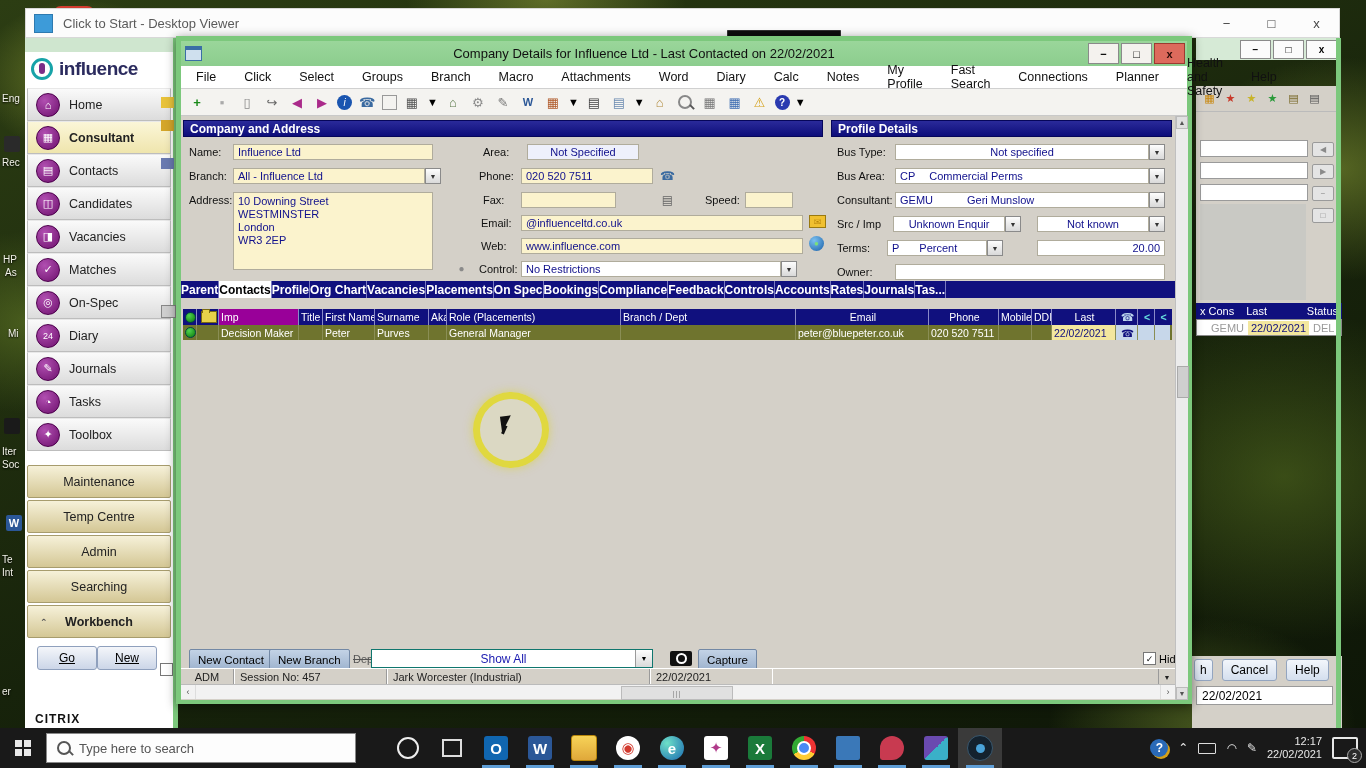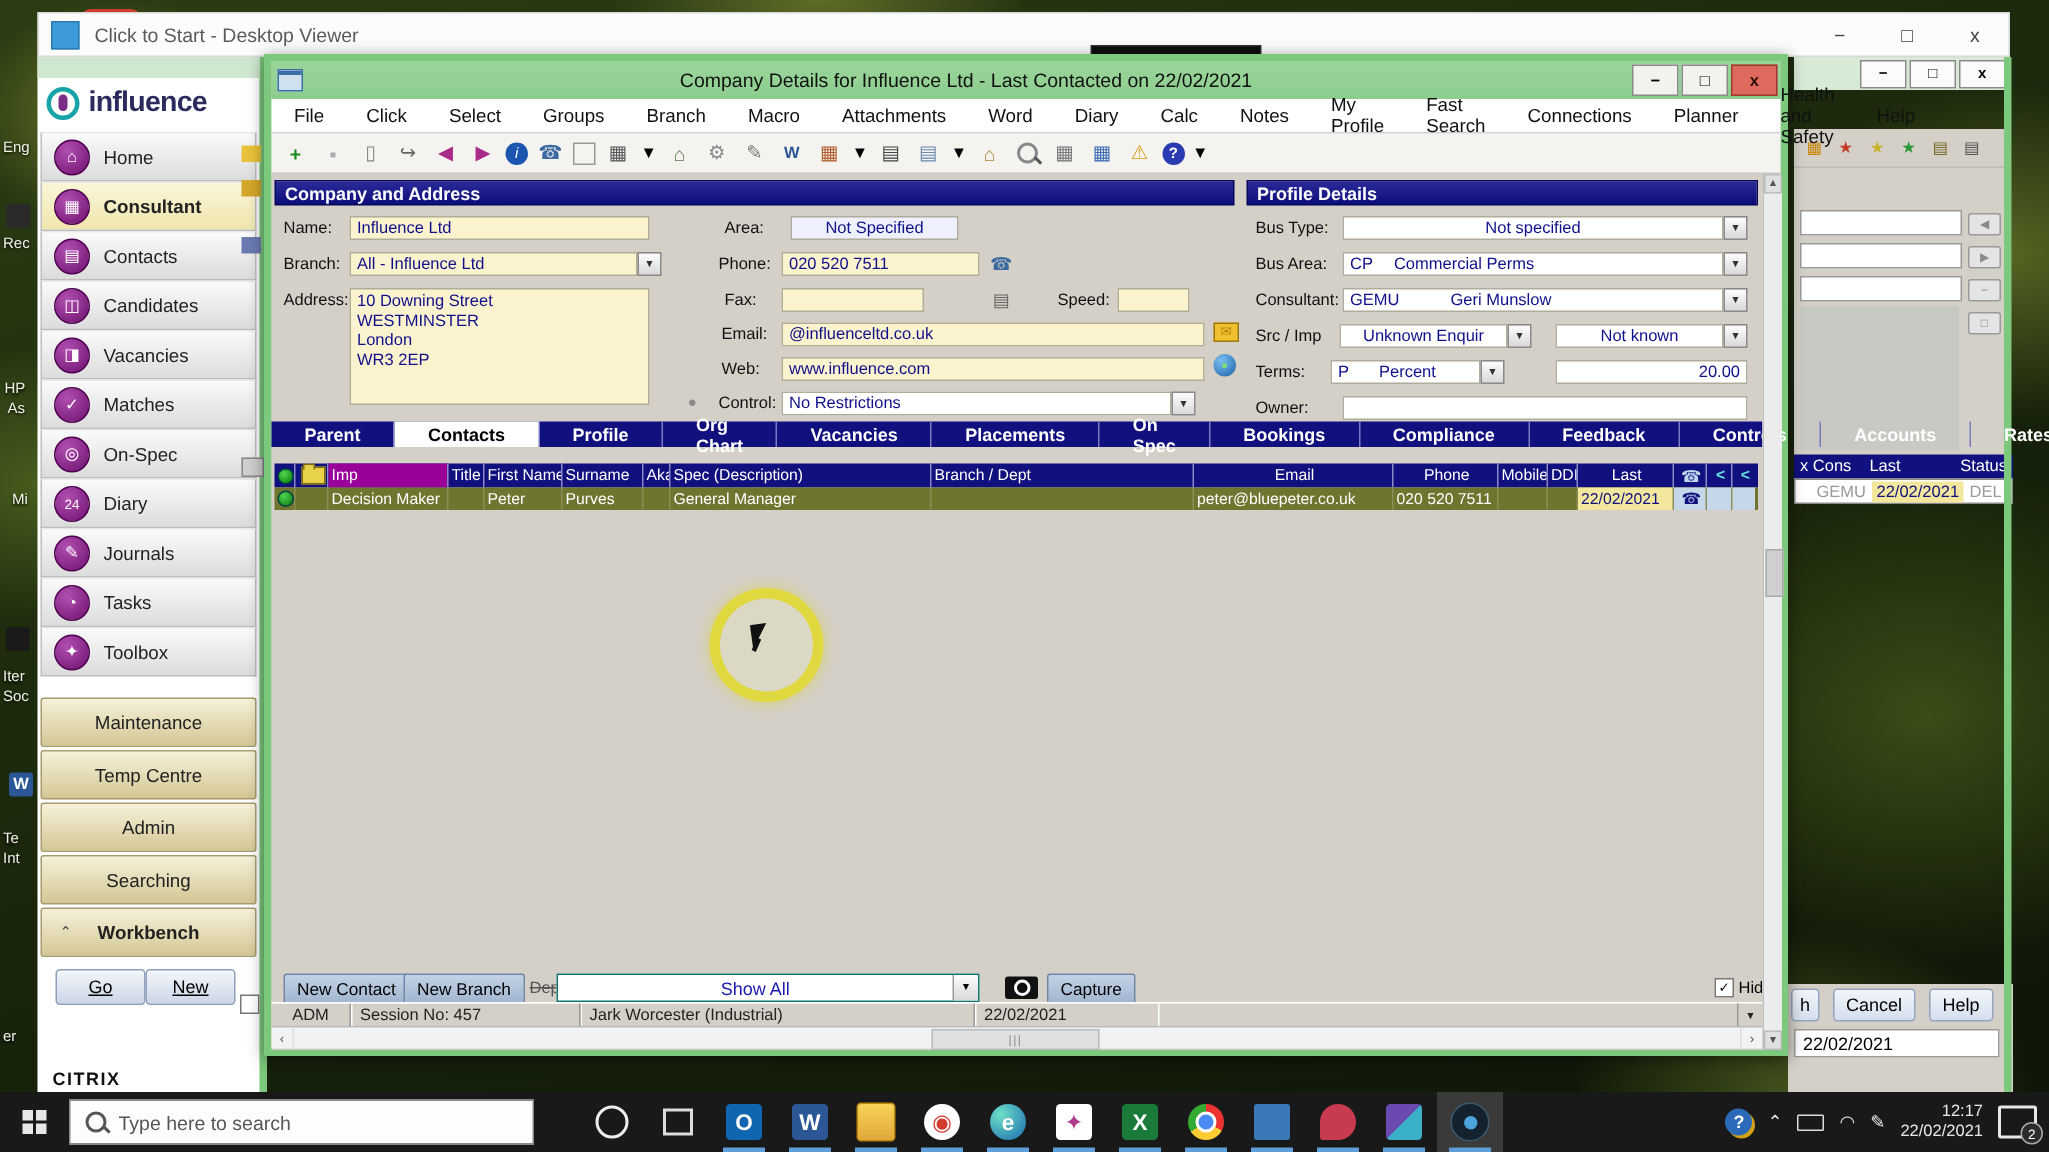--- a/index.html
+++ b/index.html
@@ -79,21 +79,21 @@
   #mw-content{position:relative;height:584px;background:#d4d0c8;}
   .sechdr{position:absolute;height:17px;background:linear-gradient(#2a2a9a,#0d0d7a);color:#fff;font-weight:bold;font-size:12px;display:flex;align-items:center;padding-left:6px;box-sizing:border-box;border:1px solid #06065a;}
   .flabel{position:absolute;font-size:11px;color:#111;height:16px;display:flex;align-items:center;}
   .yfield{position:absolute;height:16px;background:#fbf3cd;border:1px solid #b0ac9c;box-sizing:border-box;font-size:11px;color:#10108c;display:flex;align-items:center;padding:0 4px;}
   .wfield{position:absolute;height:16px;background:#fff;border:1px solid #b0ac9c;box-sizing:border-box;font-size:11px;color:#10108c;display:flex;align-items:center;padding:0 4px;}
   .ddbtn{position:absolute;width:16px;height:16px;background:linear-gradient(#fdfdfd,#d9d9d9);border:1px solid #8a8a8a;box-sizing:border-box;display:flex;align-items:center;justify-content:center;font-size:7px;color:#333;}
   .areafield{background:#eef0fb;justify-content:center;}
   .fieldicon{position:absolute;width:17px;height:15px;display:flex;align-items:center;justify-content:center;font-size:12px;}
   
   #tabsbar{position:absolute;left:0;top:165px;width:994px;height:17px;background:#10107e;display:flex;align-items:flex-end;}
-  .tab{height:17px;display:flex;align-items:center;padding:0 22px;color:#fff;font-weight:bold;font-size:12px;border-right:1px solid #7a7ac0;box-sizing:border-box;}
+  .tab{height:17px;display:flex;align-items:center;padding:0 0;color:#fff;font-weight:bold;font-size:12px;border-right:1px solid #7a7ac0;box-sizing:border-box;}
   .tab.active{background:#fff;color:#000;}
   
   #ct-head{position:absolute;left:2px;top:193px;width:989px;height:16px;background:#10107e;display:flex;color:#fff;font-size:10.5px;}
   #ct-head .hc{display:flex;align-items:center;padding-left:2px;border-right:1px solid #8a8ac8;box-sizing:border-box;overflow:hidden;white-space:nowrap;}
   #ct-row{position:absolute;left:2px;top:209px;width:989px;height:15px;background:#6f742e;display:flex;color:#fff;font-size:10.5px;}
   #ct-row .rc{display:flex;align-items:center;padding-left:2px;border-right:1px solid #8a8e55;box-sizing:border-box;overflow:hidden;white-space:nowrap;}
   .dotcell{justify-content:center;}
   .dot{width:9px;height:9px;border-radius:50%;background:radial-gradient(circle at 35% 30%,#4fd44f,#0a7a0a);border:1px solid #044;}
   .folder{width:14px;height:10px;background:#e8d24a;border:1px solid #7a6a10;position:relative;}
   .folder::before{content:"";position:absolute;left:0;top:-3px;width:6px;height:3px;background:#e8d24a;border:1px solid #7a6a10;border-bottom:none;}
@@ -468,21 +468,21 @@
             <span class="dot"></span>
           </div>
         <div class="hc" style="width:22px;justify-content:center">
             <span class="folder"></span>
           </div>
         <div class="hc" style="width:80px;background:#990099">Imp</div>
         <div class="hc" style="width:24px">Title</div>
         <div class="hc" style="width:52px">First Name</div>
         <div class="hc" style="width:54px">Surname</div>
         <div class="hc" style="width:18px">Aka</div>
-        <div class="hc" style="width:174px">Spec (Description)</div>
+        <div class="hc" style="width:174px">Role (Placements)</div>
         <div class="hc" style="width:175px">Branch / Dept</div>
         <div class="hc" style="width:133px;justify-content:center">Email</div>
         <div class="hc" style="width:70px;justify-content:center">Phone</div>
         <div class="hc" style="width:33px">Mobile</div>
         <div class="hc" style="width:20px">DDI</div>
         <div class="hc" style="width:64px;justify-content:center">Last</div>
         <div class="hc" style="width:22px;justify-content:center">
             <span class="phicon">☎</span>
           </div>
         <div class="hc sharecell" style="width:17px">&lt;</div>

